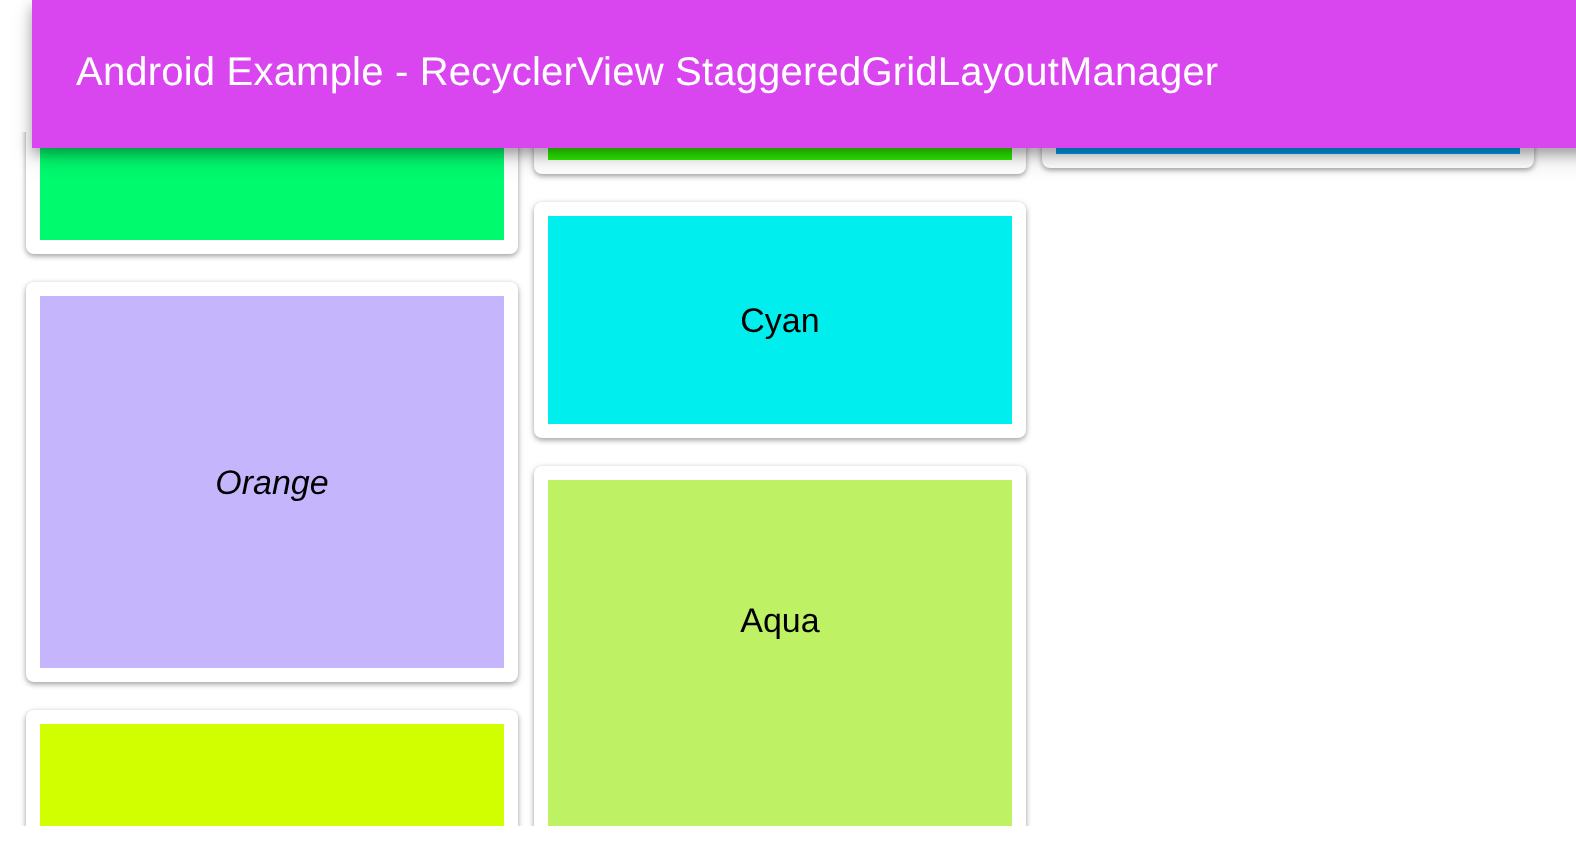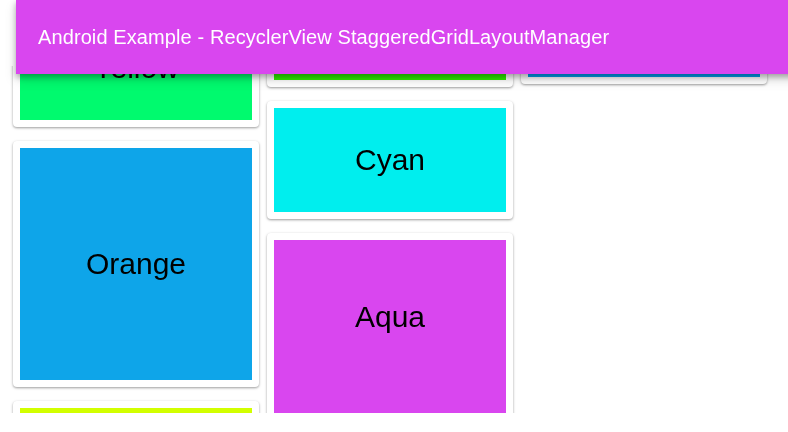--- a/index.html
+++ b/index.html
@@ -86,21 +86,21 @@
     position: relative;
     width: 100%;
     box-sizing: border-box;
     display: flex;
     align-items: center;
     justify-content: center;
   }
 
   .swatch-label {
     color: #000000;
-    font-size: 30px;
+    font-size: 17px;
     font-weight: 400;
     line-height: 1;
     text-align: center;
     white-space: nowrap;
   }
 </style>
 </head>
 <body>
 
 <div class="app">
@@ -111,21 +111,21 @@
 
   <div class="recycler">
 
     <div class="column col-1">
       <div class="card">
         <div class="swatch" style="background:#00fa6e; height:58px; align-items:flex-start;">
           <span class="swatch-label" style="margin-top:-9px;">Yellow</span>
         </div>
       </div>
       <div class="card">
-        <div class="swatch" style="background:#0ea5e9; height:232px;">
+        <div class="swatch" style="background:#c4b5fd; height:186px;font-style:italic;">
           <span class="swatch-label">Orange</span>
         </div>
       </div>
       <div class="card">
         <div class="swatch" style="background:#d2ff00; height:120px;">
           <span class="swatch-label"></span>
         </div>
       </div>
     </div>
 
@@ -134,21 +134,21 @@
         <div class="swatch" style="background:#2eee00; height:22px;">
           <span class="swatch-label"></span>
         </div>
       </div>
       <div class="card">
         <div class="swatch" style="background:#00eeee; height:104px;">
           <span class="swatch-label">Cyan</span>
         </div>
       </div>
       <div class="card">
-        <div class="swatch" style="background:#d946ef; height:183px; align-items:flex-start;">
+        <div class="swatch" style="background:#bef264; height:183px; align-items:flex-start;">
           <span class="swatch-label" style="margin-top:62px;">Aqua</span>
         </div>
       </div>
     </div>
 
     <div class="column col-3">
       <div class="card">
         <div class="swatch" style="background:#00a0f0; height:17px;">
           <span class="swatch-label"></span>
         </div>

